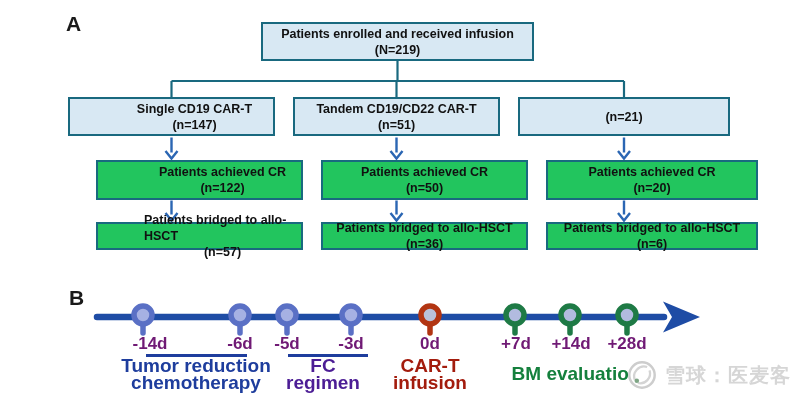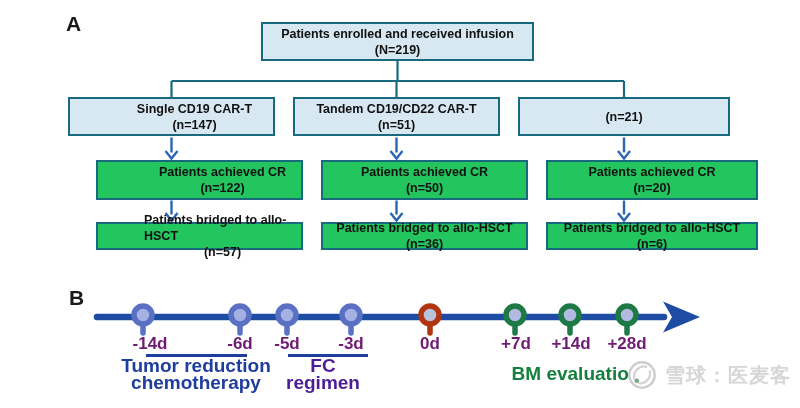--- a/index.html
+++ b/index.html
@@ -161,20 +161,24 @@
   <div class="day" style="left:595px">+28d</div>
 
   <div class="phase p-tumor">
     <div>Tumor reduction</div>
     <div>chemotherapy</div>
   </div>
   <div class="phase p-fc">
     <div>FC</div>
     <div>regimen</div>
   </div>
+  <div class="phase p-cart">
+    <div>CAR-T</div>
+    <div>infusion</div>
+  </div>
   <div class="phase p-bm">
     <div>BM evaluation</div>
   </div>
 
   <div class="wm">
     <svg width="32" height="32" viewBox="0 0 34 34">
       <circle cx="17" cy="17" r="13.5" fill="#ffffff" stroke="#cdcdcd" stroke-width="2.6"></circle>
       <path d="M9.5 22.5 A10.5 10.5 0 0 1 22.5 8.5" stroke="#d4d4d4" stroke-width="2.4" fill="none"></path>
       <path d="M25 12 A10.5 10.5 0 0 1 12.5 25.5" stroke="#d4d4d4" stroke-width="2.4" fill="none"></path>
       <circle cx="11.5" cy="23" r="2.4" fill="#7da584"></circle>

